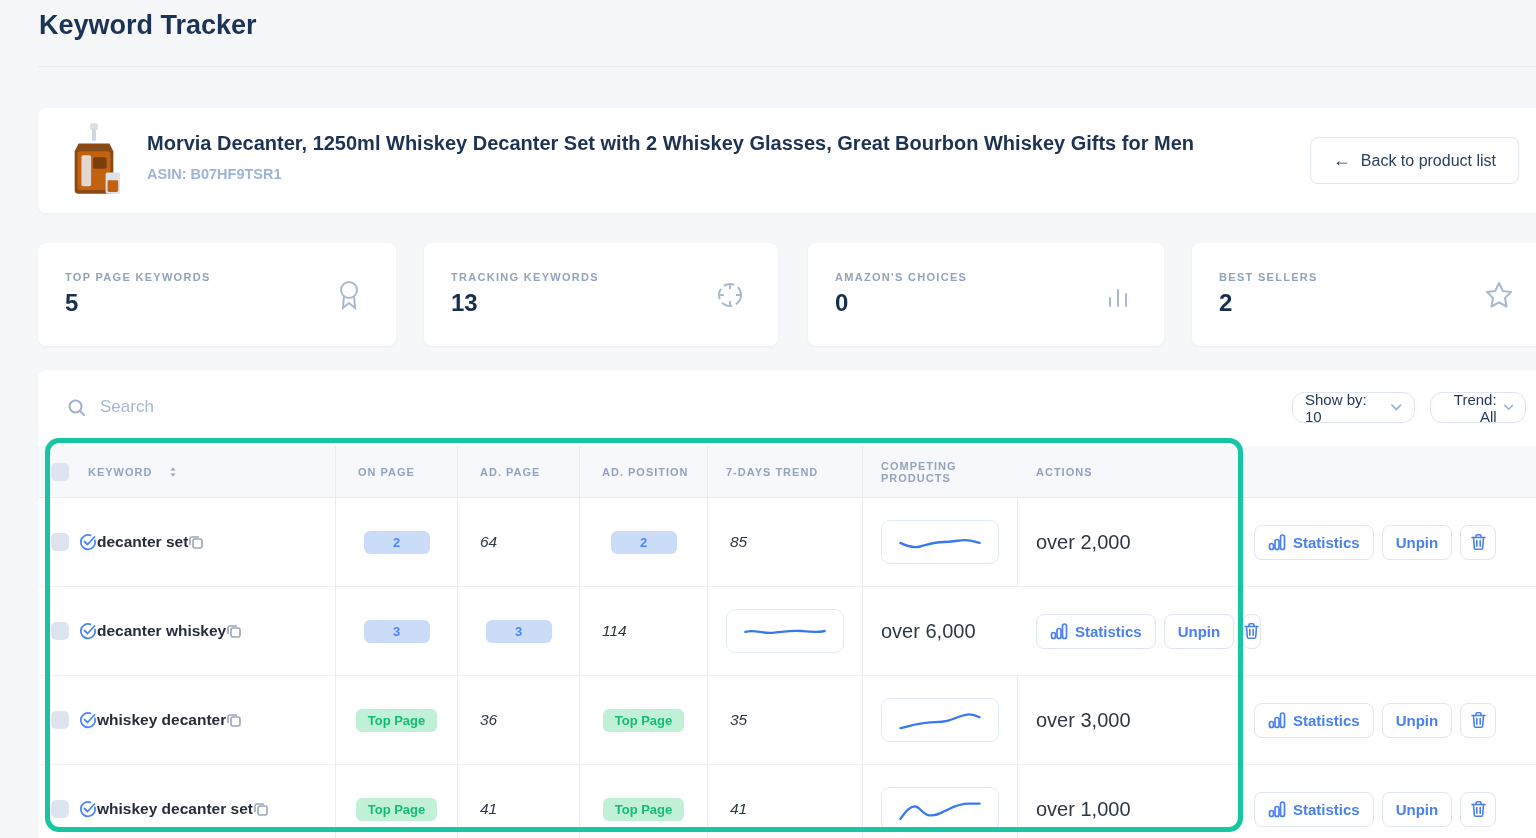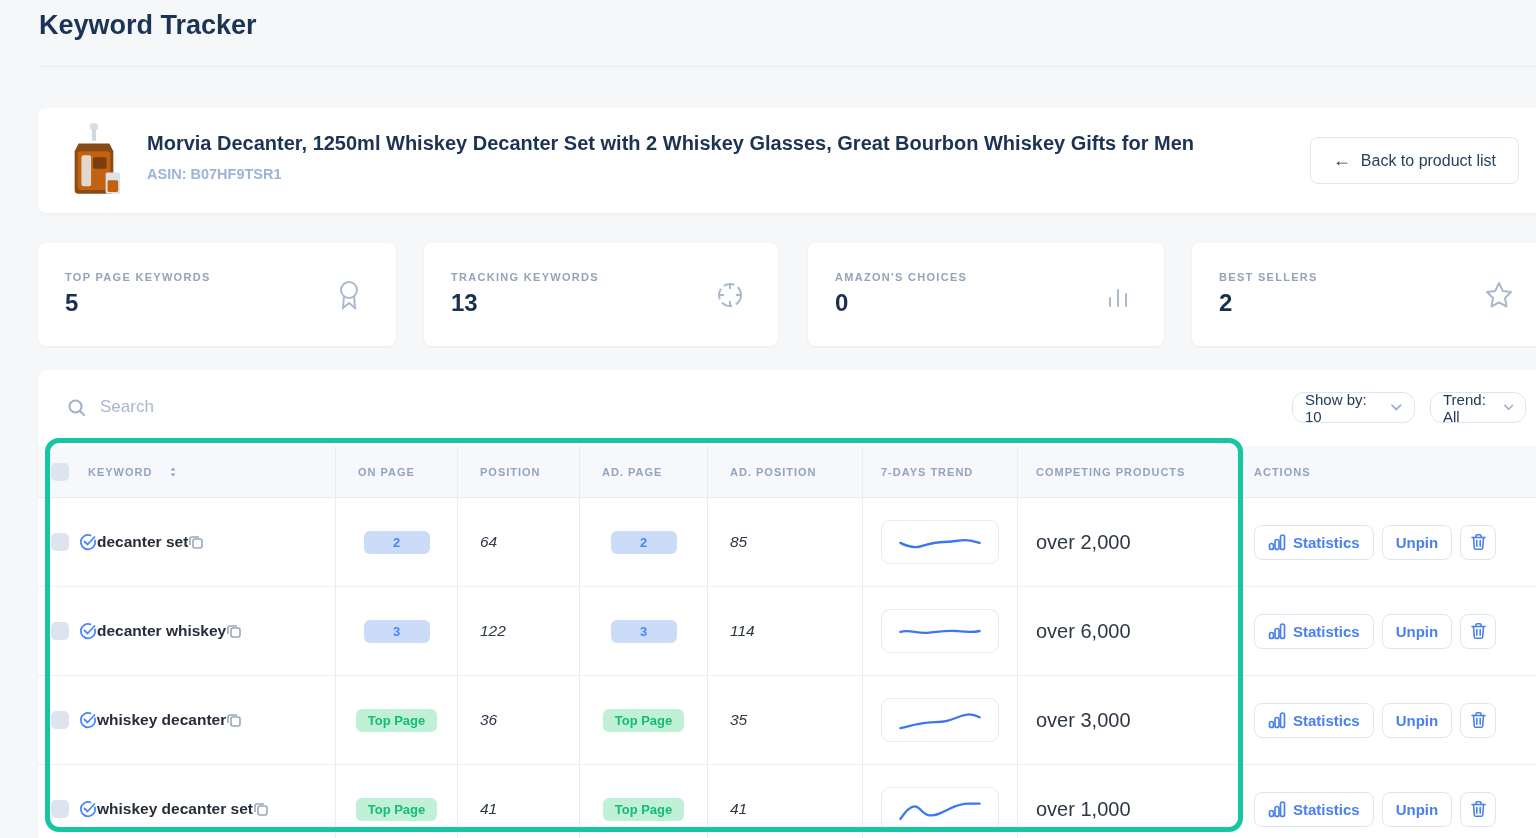--- a/index.html
+++ b/index.html
@@ -46,21 +46,21 @@
     font-size:17px; color:#43536b; background:transparent;
   }
   .search-input::placeholder { color:#a9b7cf; }
   .pill-select {
     position:absolute; top:22px; height:31px; background:#fff;
     border:1px solid #dfe5ee; border-radius:12px; padding:0 12px;
     display:flex; align-items:center; gap:7px; cursor:pointer;
     font-family:"Liberation Sans", sans-serif; font-size:15px; font-weight:500; color:#23395b;
   }
   .show-by-select { left:1254px; width:123px; }
-  .trend-select { left:1392px; width:96px; }
+  .trend-select { left:1392px; width:96px;text-align:right; }
 
   
   .thead {
     position:absolute; left:0; top:76px; width:1510px; height:52px;
     background:#f7f8fb; border-bottom:1px solid #e9edf3;
     display:grid; grid-template-columns:298px 122px 122px 128px 155px 155px 218px 1fr;
     align-items:center;
   }
   .th { font-size:11px; font-weight:700; letter-spacing:1px; color:#94a3bc; height:100%; display:flex; align-items:center; }
   .th.sep, .cell.sep { border-right:1px solid #e9edf3; }
@@ -195,21 +195,20 @@
       <span class="checkbox"></span>
       <span style="display:flex;align-items:center;gap:16px;">
         <span>KEYWORD</span>
         <svg width="10" height="12" viewBox="0 0 10 12" fill="#94a3bc">
           <path d="M2.5 4.5 L5 1.5 L7.5 4.5 Z"></path>
             <path d="M2.5 7.5 L5 10.5 L7.5 7.5 Z"></path>
         </svg>
       </span>
     </div>
     <div class="th th-pad sep">ON PAGE</div>
-    <div class="th th-pad sep">POSITION</div>
     <div class="th th-pad sep">AD. PAGE</div>
     <div class="th th-pad sep">AD. POSITION</div>
     <div class="th th-pad18 sep">7-DAYS TREND</div>
     <div class="th th-pad18">COMPETING PRODUCTS</div>
     <div class="th th-pad18">ACTIONS</div>
   </div>
 
   <div class="tbody" id="tbody">
   <div class="trow">
     <div class="cell c-keyword sep">
@@ -278,23 +277,20 @@
       </svg>
       <span class="kw">decanter whiskey</span>
       <svg width="16" height="16" viewBox="0 0 16 16" fill="none" stroke="#9aa7bd" stroke-width="1.6" stroke-linejoin="round">
         <rect x="5" y="5" width="9" height="9" rx="2"></rect>
         <path d="M11 3 L4 3 Q2 3 2 5 L2 11"></path>
       </svg>
     </div>
     <div class="cell c-onpage sep">
           <span class="badge blue">3</span>
         </div>
-    <div class="cell c-pos sep">
-          <span>122</span>
-        </div>
     <div class="cell c-adpage sep">
           <span class="badge blue">3</span>
         </div>
     <div class="cell c-adpos sep">
           <span>114</span>
         </div>
     <div class="cell c-trend sep">
       <span class="trendbox">
         <svg viewBox="0 0 100 40">
               <path class="tp" d="M6,21 C16,18 24,23 36,22 C48,21 56,19 68,20 C78,21 86,22 94,20"></path>

